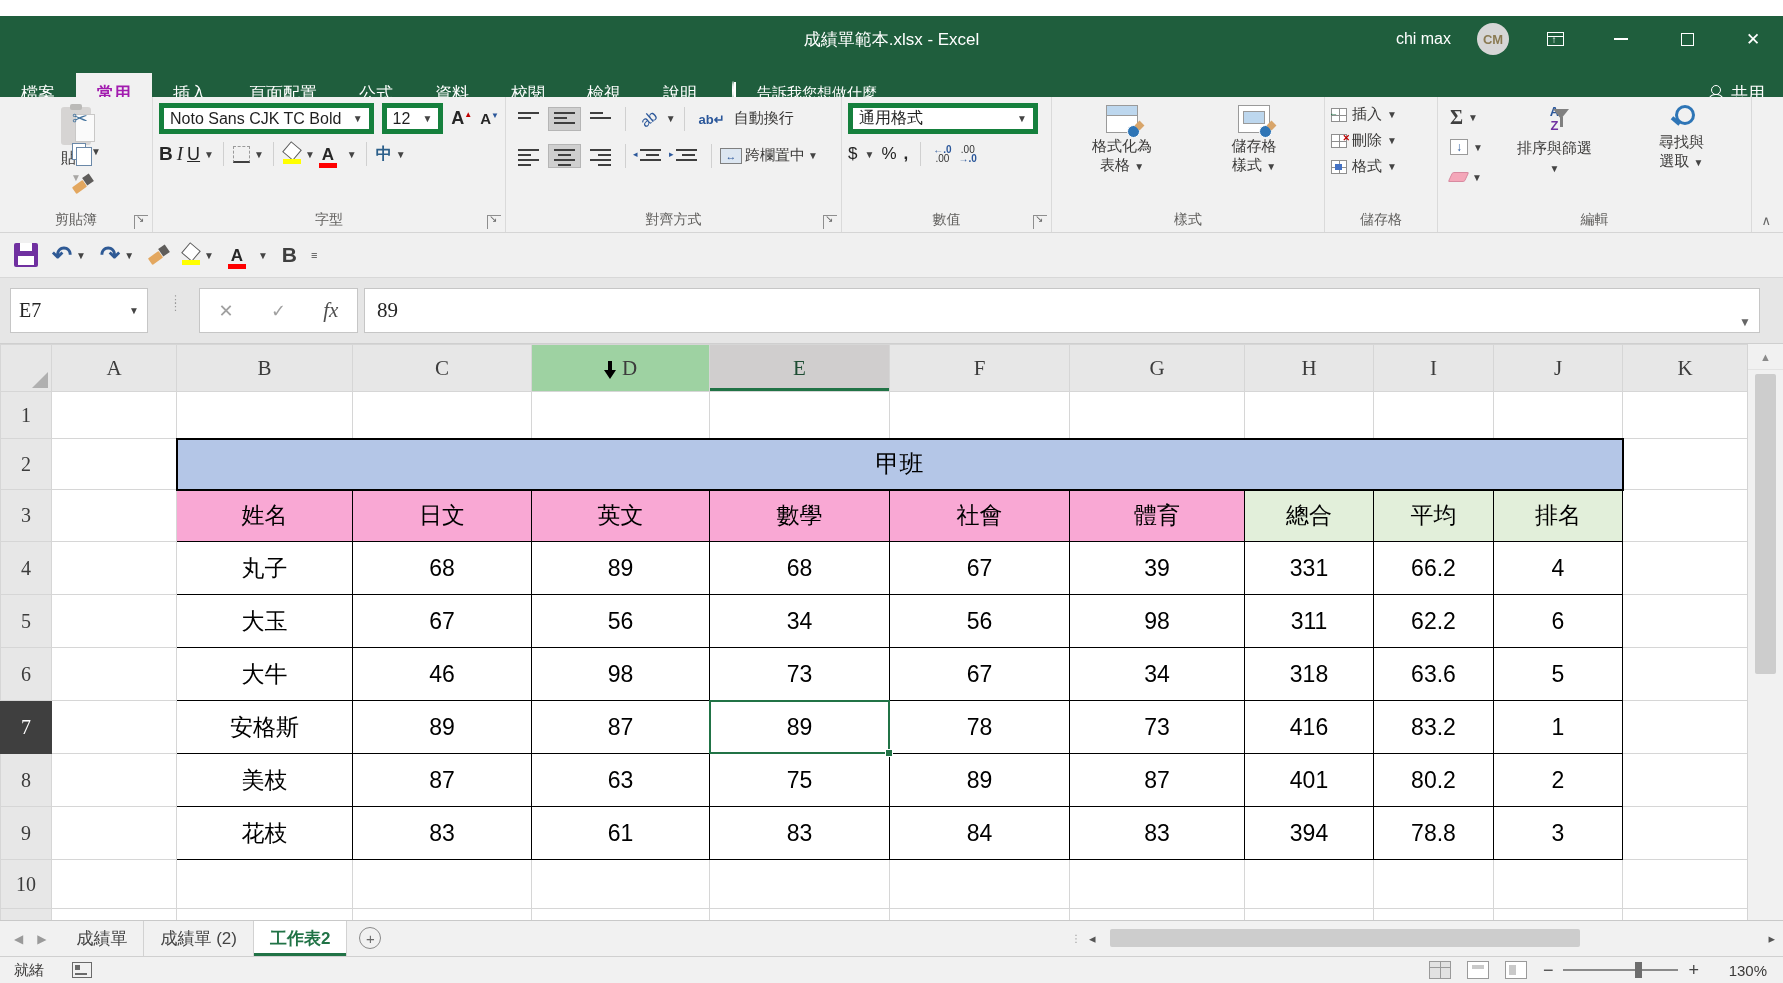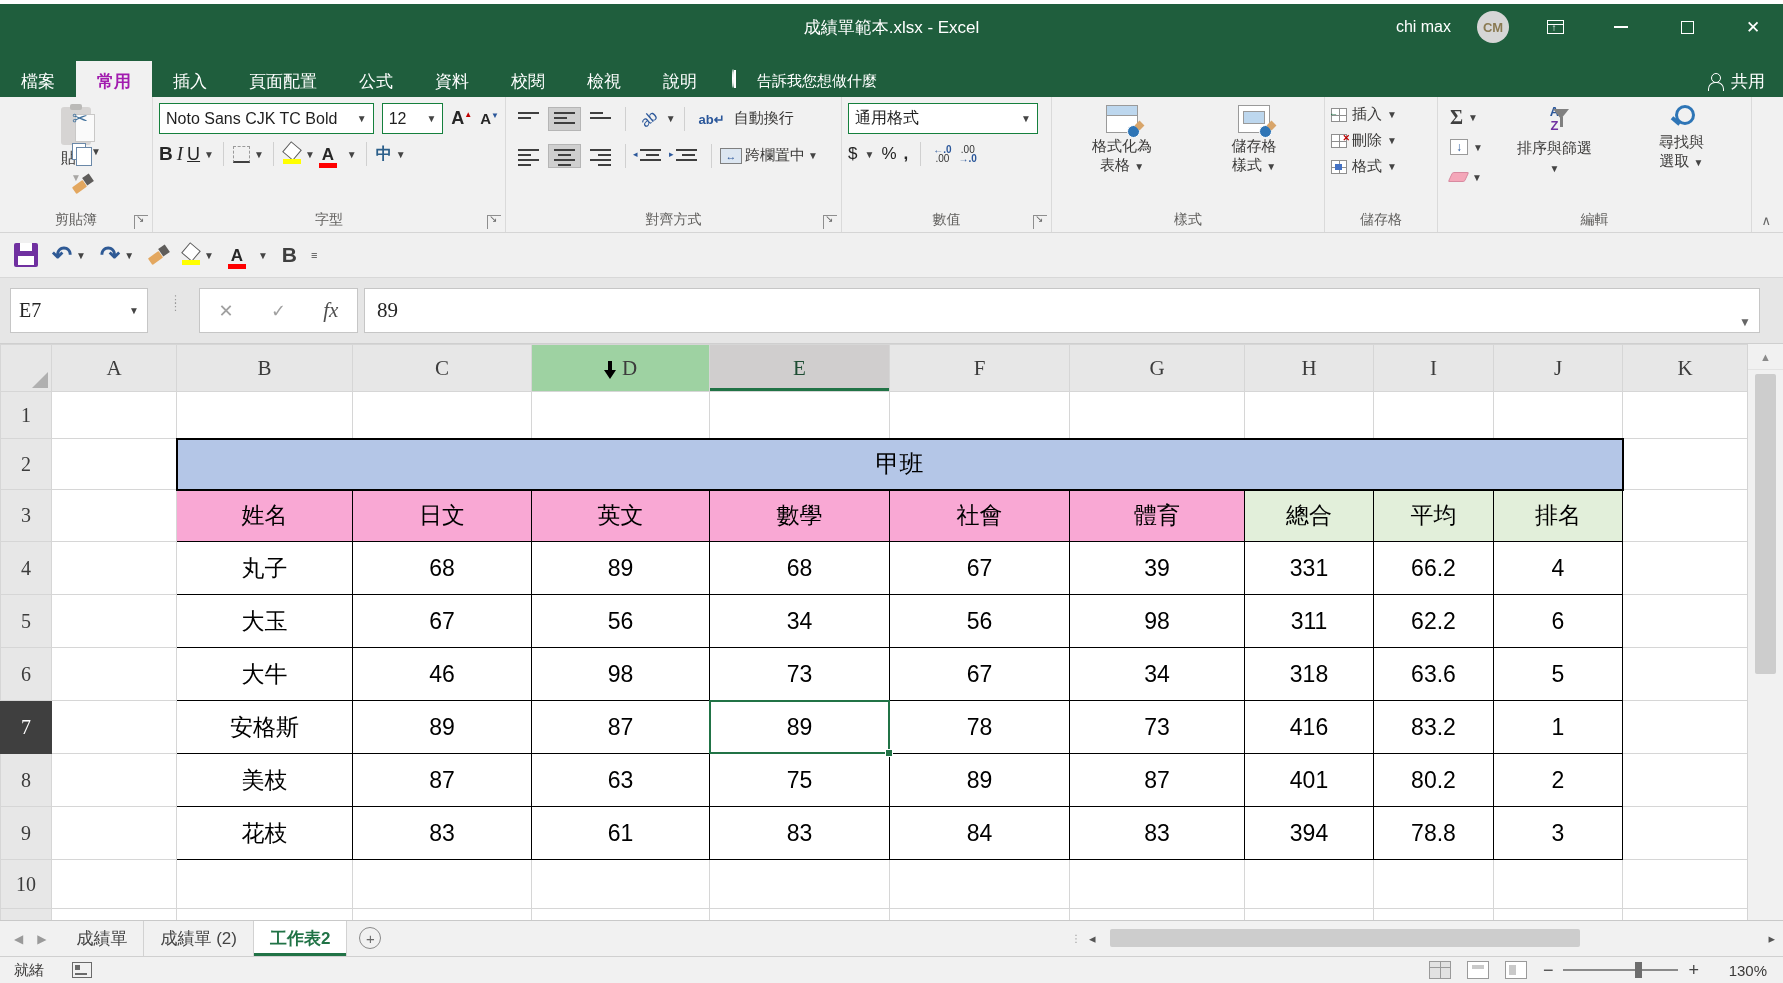--- a/index.html
+++ b/index.html
@@ -1,21 +1,21 @@
 <!DOCTYPE html>
 <html><head>
 <meta charset="utf-8">
 <style>
   * { box-sizing: border-box; margin:0; padding:0; }
   html,body { width:1783px; height:983px; overflow:hidden; }
   body { font-family:"Liberation Sans", sans-serif; position:relative; background:#fff; color:#262626; }
   .abs { position:absolute; }
 
   
-  .chrome { left:0; top:4px; width:1783px; height:97px; background:#1f5e3d; }
+  .chrome { left:0; top:16px; width:1783px; height:97px; background:#1f5e3d; }
   .titlebar { position:absolute; left:0; top:0; width:100%; height:46px; color:#fff; }
   .tb-title { position:absolute; left:0; right:0; top:12px; text-align:center; font-size:17px; color:#fff; }
   .tb-right { position:absolute; right:10px; top:0; height:46px; display:flex; align-items:center; gap:26px; }
   .tb-user { font-size:16px; color:#fff; }
   .avatar { width:32px; height:32px; border-radius:50%; background:#d6d6d6; color:#8a7a52; font-size:13px; font-weight:bold; display:flex; align-items:center; justify-content:center; }
   .winbtn { width:40px; height:34px; display:flex; align-items:center; justify-content:center; color:#fff; }
   .ic-ribbonopts { width:17px; height:14px; border:1.5px solid #fff; position:relative; }
   .ic-ribbonopts:before { content:""; position:absolute; left:0; right:0; top:2.5px; height:1.5px; background:#fff; }
   .ic-ribbonopts:after { content:"↑"; position:absolute; left:4px; top:1px; font-size:10px; color:#fff; }
   .ic-min { width:14px; height:2px; background:#fff; }
@@ -54,21 +54,21 @@
   .mini { height:26px; display:flex; align-items:center; gap:5px; font-size:16px; }
   .ic-cut { color:#41719c; font-size:19px; }
   .ic-copy { width:14px; height:17px; border:1.5px solid #6a88a8; background:#fff; position:relative; }
   .ic-copy:before { content:""; position:absolute; left:3px; top:3px; width:14px; height:17px; border:1.5px solid #6a88a8; background:#fff; }
   .ic-brush { width:20px; height:20px; position:relative; }
   .ic-brush:before { content:""; position:absolute; left:1px; top:9px; width:13px; height:8px; background:#e3a75f; transform:rotate(-35deg); border-radius:1px; }
   .ic-brush:after { content:""; position:absolute; right:0; top:1px; width:8px; height:9px; background:#5f5d5b; transform:rotate(-35deg); }
 
   
   .g-font { width:353px; }
-  .combo { background:#fff; border:1px solid #15803d; height:31px; display:flex; align-items:center; padding:0 6px; font-size:16px; color:#1f1f1f; justify-content:space-between; gap:6px; }
+  .combo { background:#fff; border:5px solid #15803d; height:31px; display:flex; align-items:center; padding:0 6px; font-size:16px; color:#1f1f1f; justify-content:space-between; gap:6px; }
   .fontrow2 { margin-top:8px; display:flex; align-items:center; gap:4px; font-size:18px; }
   .btnB { font-weight:bold; font-size:19px; }
   .btnI { font-style:italic; font-family:"Liberation Serif",serif; font-size:19px; }
   .btnU { text-decoration:underline; font-size:18px; }
   .sep-v { width:1px; height:24px; background:#d0d0d0; margin:0 5px; }
   .ic-borders { width:17px; height:17px; border:1px dashed #9a9a9a; border-bottom:2px solid #3f3f3f; position:relative; }
   .ic-fill { width:18px; height:20px; position:relative; }
   .ic-fill:before { content:""; position:absolute; left:2px; top:0; width:12px; height:12px; border:1.5px solid #5a5a5a; background:#fff; transform:rotate(40deg); }
   .bar-y { position:absolute; left:0; bottom:0; width:18px; height:5px; background:#ffff00; }
   .ic-fontcolor { font-weight:bold; font-size:17px; position:relative; line-height:15px; text-align:center; width:18px; }

